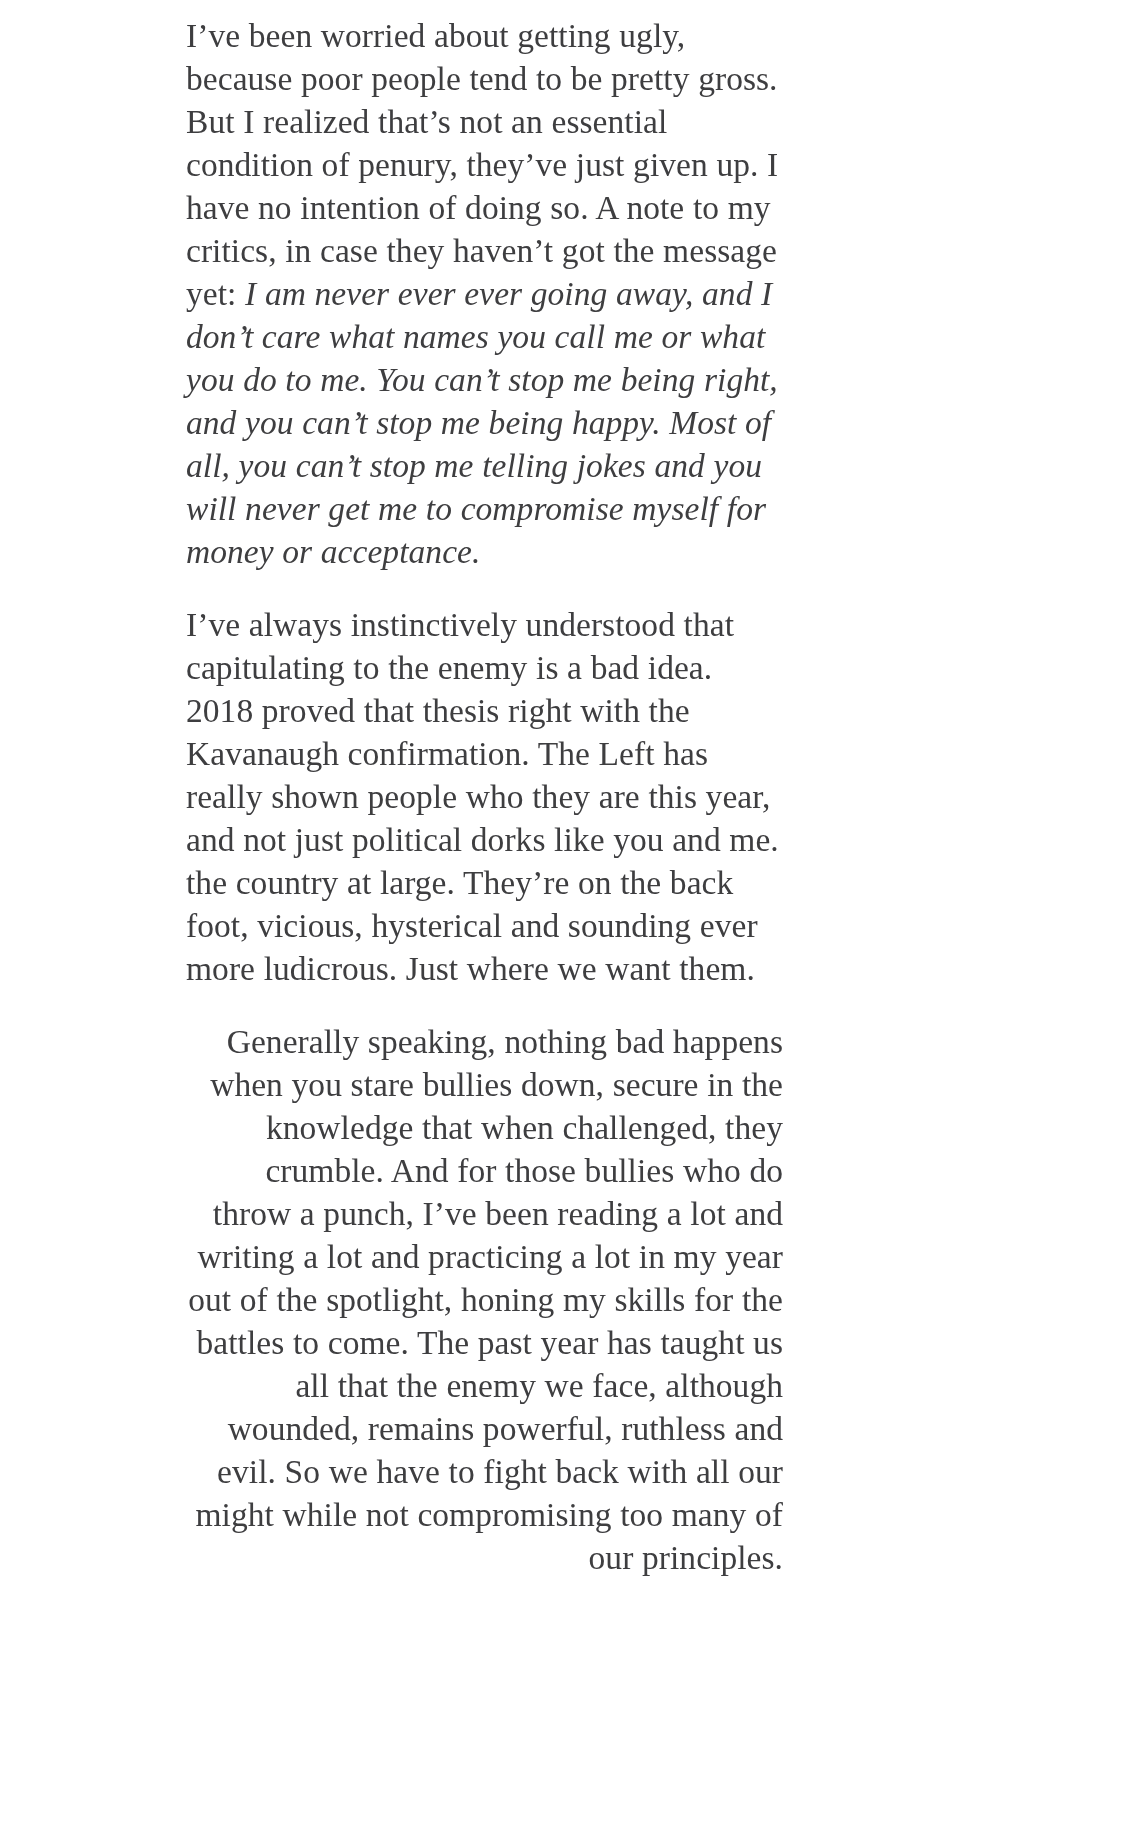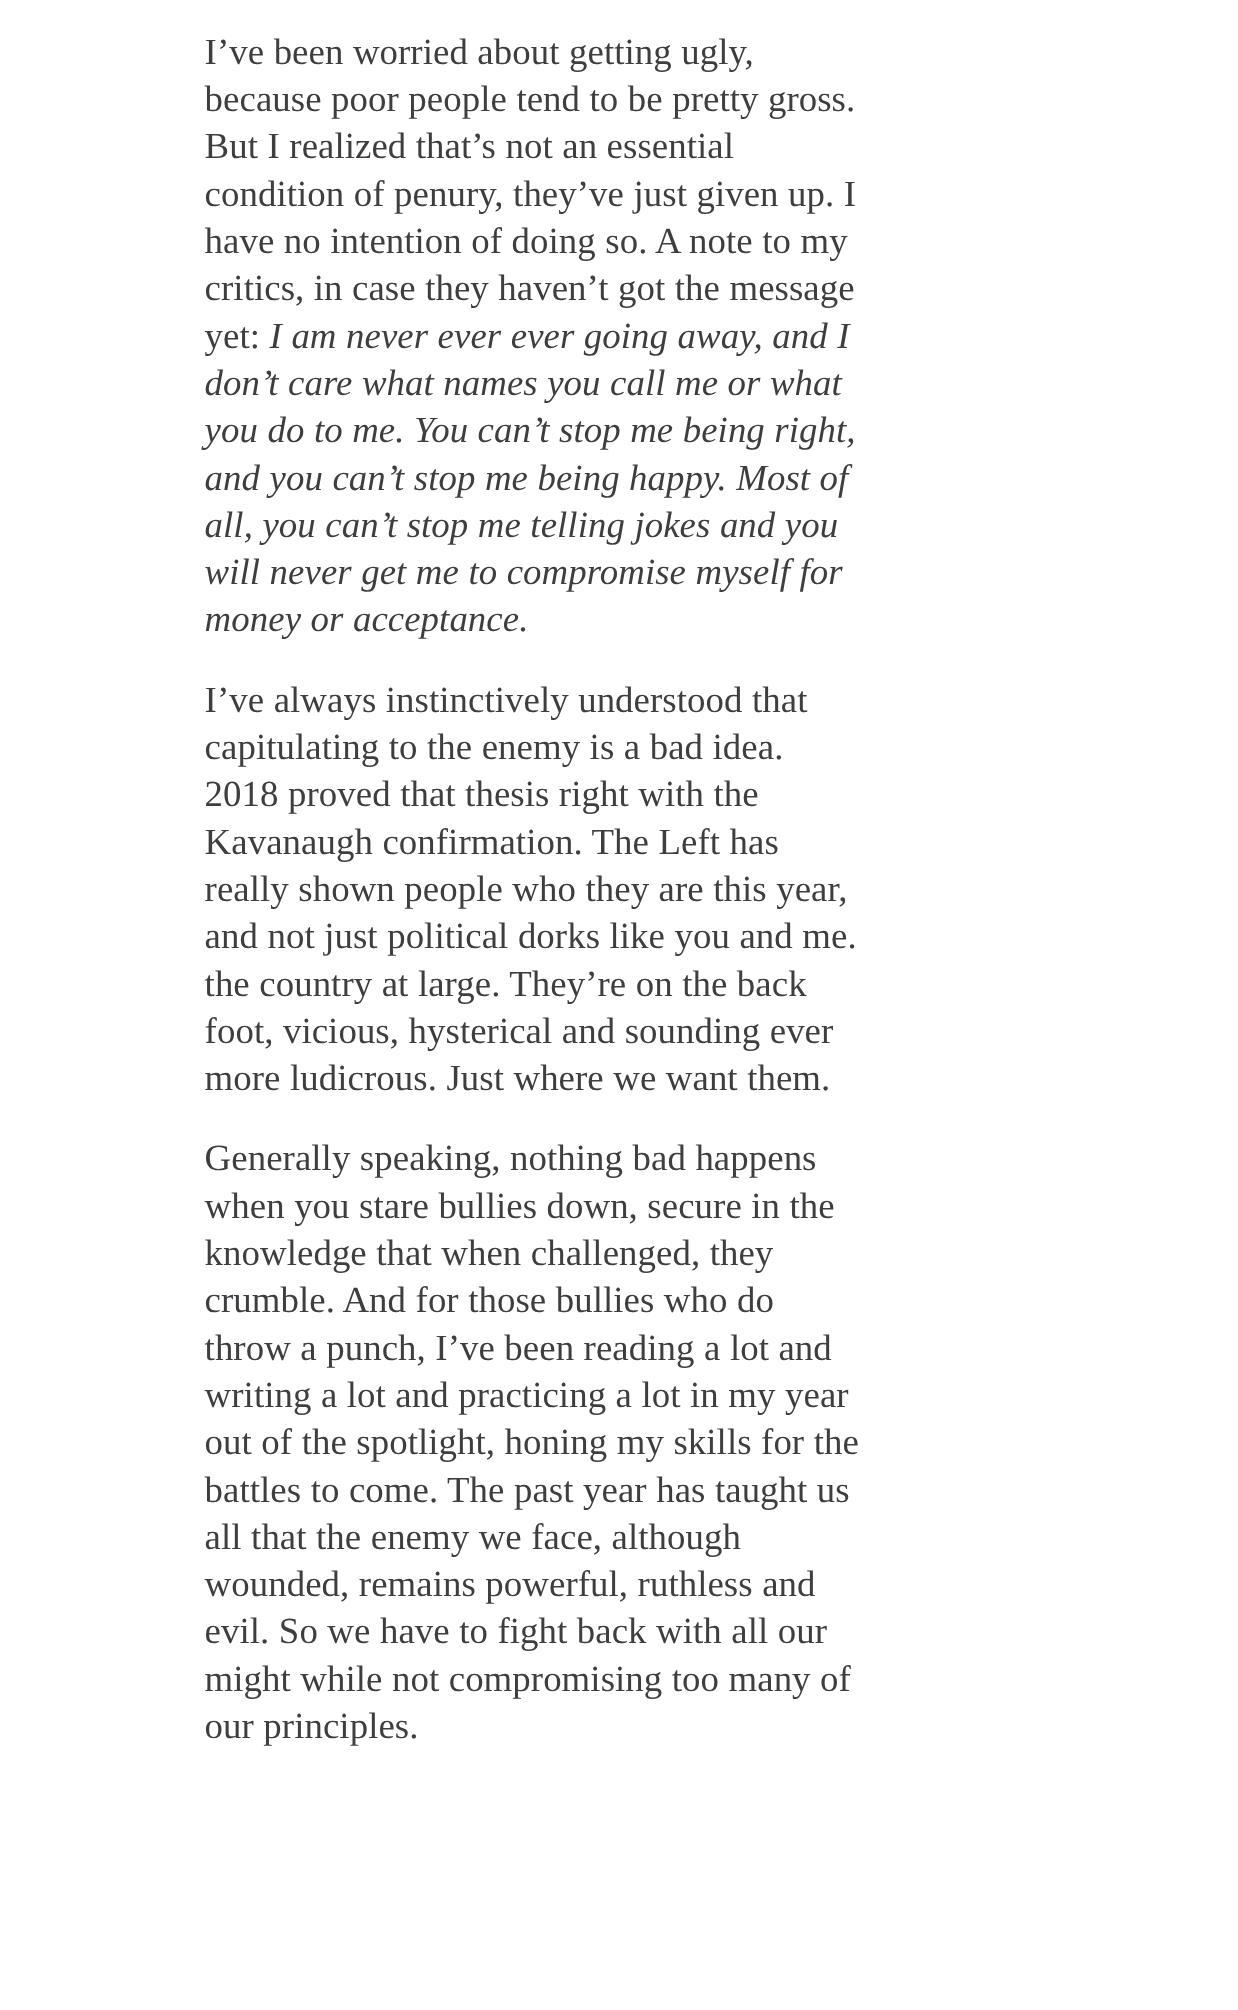--- a/index.html
+++ b/index.html
@@ -11,39 +11,40 @@
     width: 1125px;
     height: 1827px;
     overflow: hidden;
     font-family: "Liberation Serif", "DejaVu Serif", serif;
   }
   .article {
     position: absolute;
     top: 0;
     left: 0;
     width: 1055px;
-    padding-top: 26px;
+    padding-top: 14px;
     box-sizing: border-box;
   }
   .article-body {
     width: 597px;
     margin-left: 186px;
   }
   .para {
     margin: 0 0 30px 0;
     font-size: 33.5px;
     line-height: 43px;
     color: #3e3e40;
     letter-spacing: 0.05px;
     word-spacing: 0.2px;
     text-align: left;
     -webkit-font-smoothing: antialiased;
   }
   .para:last-child {
     margin-bottom: 0;
+    text-align: right;
   }
   .quote-italic {
     font-style: italic;
   }
 </style>
 </head>
 <body>
 
 <div class="article">
   <div class="article-body">

